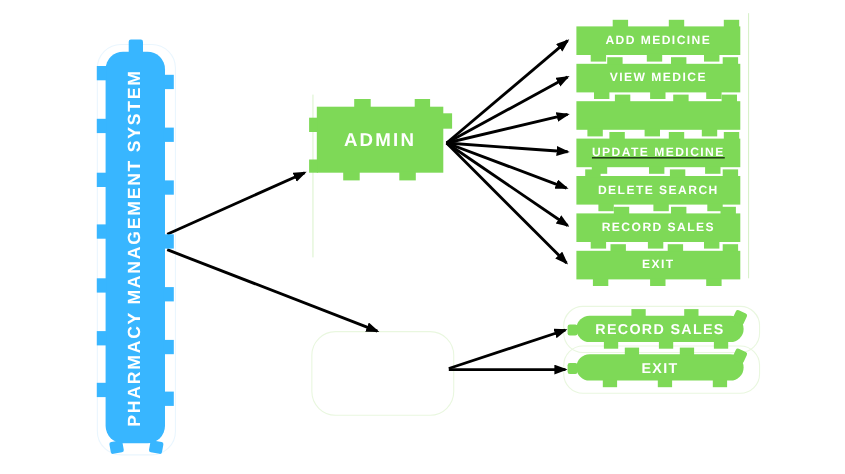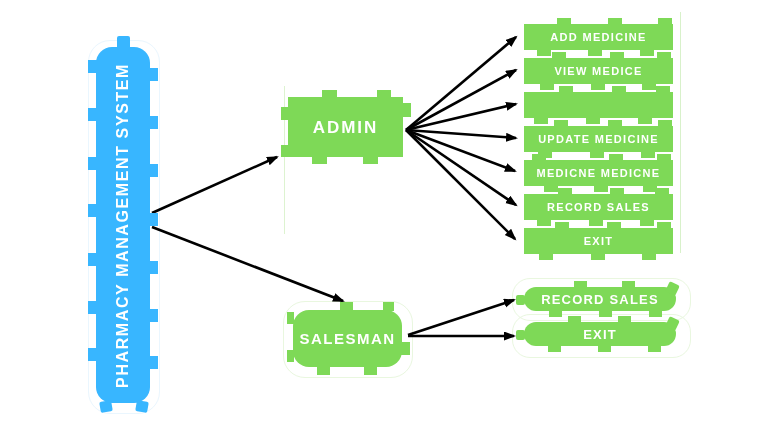--- a/index.html
+++ b/index.html
@@ -81,30 +81,20 @@
     <span class="tab" style="left:34px;top:-7px;width:15px;height:8px;"></span>
     <span class="tab" style="left:89px;top:-7px;width:14px;height:8px;"></span>
     <span class="tab" style="left:24px;bottom:-7px;width:15px;height:8px;"></span>
     <span class="tab" style="left:75px;bottom:-7px;width:15px;height:8px;"></span>
     <span class="tab" style="left:-7px;top:10px;width:8px;height:13px;"></span>
     <span class="tab" style="left:-7px;top:48px;width:8px;height:12px;"></span>
     <span class="tab" style="right:-8px;top:6px;width:9px;height:14px;"></span>
     <span class="lbl" style="font-size:17px;letter-spacing:2px;">ADMIN</span>
   </div>
 
-  <div class="node green" style="left:293px;top:310px;width:109px;height:57px;border-radius:16px;">
-    <span class="tab" style="left:47px;top:-8px;width:13px;height:9px;"></span>
-    <span class="tab" style="left:90px;top:-8px;width:11px;height:9px;"></span>
-    <span class="tab" style="left:24px;bottom:-8px;width:13px;height:9px;"></span>
-    <span class="tab" style="left:71px;bottom:-8px;width:13px;height:9px;"></span>
-    <span class="tab" style="left:-6px;top:2px;width:7px;height:12px;"></span>
-    <span class="tab" style="left:-6px;top:40px;width:7px;height:12px;"></span>
-    <span class="tab" style="right:-8px;top:32px;width:9px;height:13px;"></span>
-    <span class="lbl" style="font-size:15px;letter-spacing:1.5px;">SALESMAN</span>
-  </div>
 
   <div class="node green row-node" style="top:24px;">
     <span class="tab" style="left:33px;top:-6px;width:14px;height:7px;"></span>
     <span class="tab" style="left:84px;top:-6px;width:14px;height:7px;"></span>
     <span class="tab" style="left:134px;top:-6px;width:14px;height:7px;"></span>
     <span class="tab" style="left:13px;bottom:-6px;width:14px;height:7px;"></span>
     <span class="tab" style="left:64px;bottom:-6px;width:14px;height:7px;"></span>
     <span class="tab" style="left:116px;bottom:-6px;width:14px;height:7px;"></span>
     <span class="lbl">ADD MEDICINE</span>
   </div>
@@ -118,37 +108,37 @@
     <span class="lbl">VIEW MEDICE</span>
   </div>
   <div class="node green row-node" style="top:92px;">
     <span class="tab" style="left:35px;top:-6px;width:14px;height:7px;"></span>
     <span class="tab" style="left:88px;top:-6px;width:14px;height:7px;"></span>
     <span class="tab" style="left:132px;top:-6px;width:14px;height:7px;"></span>
     <span class="tab" style="left:10px;bottom:-6px;width:14px;height:7px;"></span>
     <span class="tab" style="left:62px;bottom:-6px;width:14px;height:7px;"></span>
     <span class="tab" style="left:114px;bottom:-6px;width:14px;height:7px;"></span>
   </div>
-  <div class="node green row-node" style="top:126px;">
+  <div class="node green row-node" style="top:126px;text-decoration:underline;">
     <span class="tab" style="left:30px;top:-6px;width:14px;height:7px;"></span>
     <span class="tab" style="left:84px;top:-6px;width:14px;height:7px;"></span>
     <span class="tab" style="left:134px;top:-6px;width:14px;height:7px;"></span>
     <span class="tab" style="left:14px;bottom:-6px;width:14px;height:7px;"></span>
     <span class="tab" style="left:66px;bottom:-6px;width:14px;height:7px;"></span>
     <span class="tab" style="left:117px;bottom:-6px;width:14px;height:7px;"></span>
     <span class="lbl">UPDATE MEDICINE</span>
   </div>
   <div class="node green row-node" style="top:160px;">
     <span class="tab" style="left:8px;top:-6px;width:14px;height:7px;"></span>
     <span class="tab" style="left:85px;top:-6px;width:14px;height:7px;"></span>
     <span class="tab" style="left:133px;top:-6px;width:14px;height:7px;"></span>
     <span class="tab" style="left:20px;bottom:-6px;width:14px;height:7px;"></span>
     <span class="tab" style="left:70px;bottom:-6px;width:14px;height:7px;"></span>
     <span class="tab" style="left:119px;bottom:-6px;width:14px;height:7px;"></span>
-    <span class="lbl">MEDICNE MEDICNE</span>
+    <span class="lbl">DELETE SEARCH</span>
   </div>
   <div class="node green row-node" style="top:194px;">
     <span class="tab" style="left:34px;top:-6px;width:14px;height:7px;"></span>
     <span class="tab" style="left:86px;top:-6px;width:14px;height:7px;"></span>
     <span class="tab" style="left:131px;top:-6px;width:14px;height:7px;"></span>
     <span class="tab" style="left:13px;bottom:-6px;width:14px;height:7px;"></span>
     <span class="tab" style="left:65px;bottom:-6px;width:14px;height:7px;"></span>
     <span class="tab" style="left:116px;bottom:-6px;width:14px;height:7px;"></span>
     <span class="lbl">RECORD SALES</span>
   </div>

